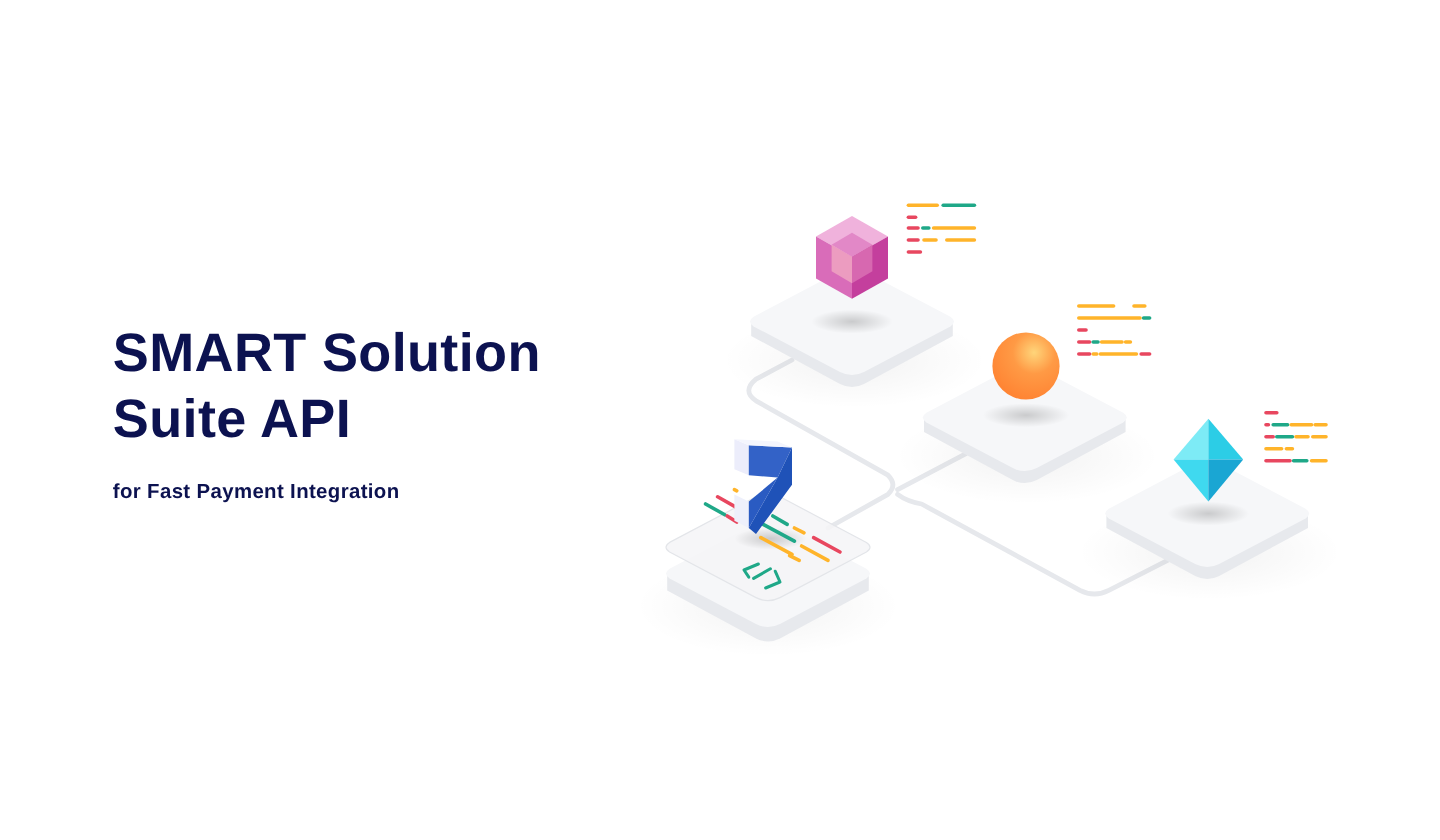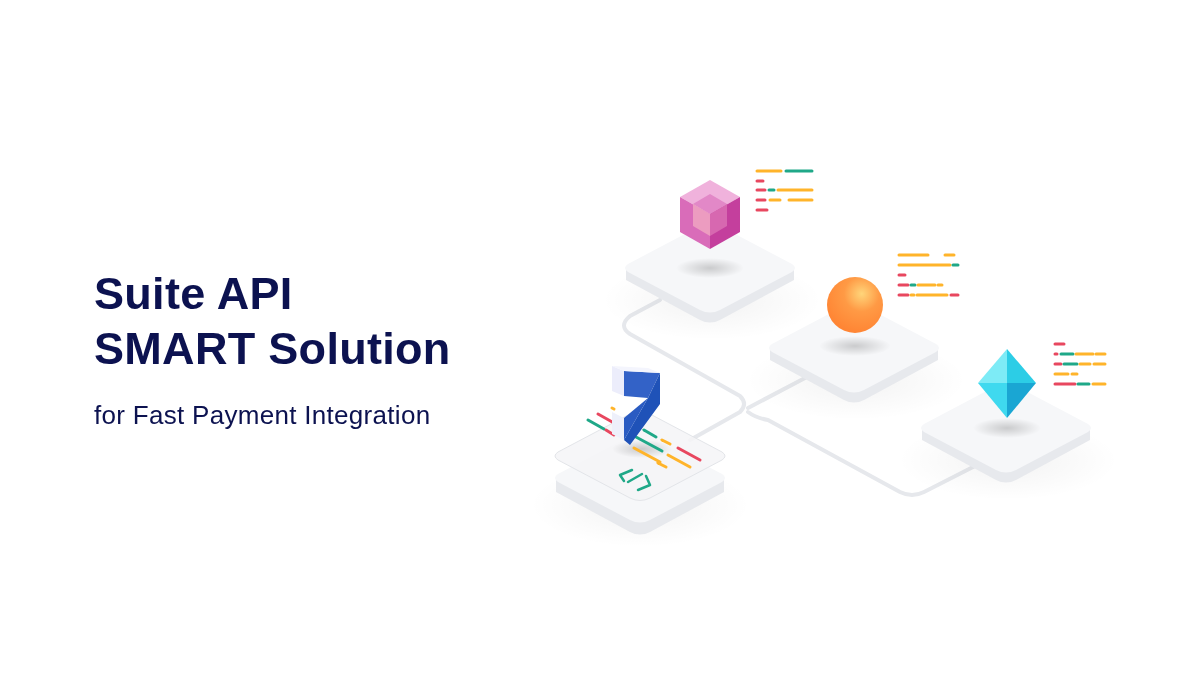--- a/index.html
+++ b/index.html
@@ -1,31 +1,31 @@
 <!DOCTYPE html>
 <html><head>
   <meta charset="utf-8">
   <style>
     * { margin: 0; padding: 0; box-sizing: border-box; }
     html, body { width: 1200px; height: 700px; background: #ffffff; overflow: hidden; }
     body { position: relative; font-family: "Liberation Sans", sans-serif; }
 
     .hero-text { position: absolute; left: 94px; top: 266px; color: #0c1250; }
     .hero-title { font-size: 45px; font-weight: 700; line-height: 55px; letter-spacing: 0.3px; }
-    .hero-subtitle { font-size: 26px; font-weight: 400; margin-top: 24px; letter-spacing: 0.3px; }
+    .hero-subtitle { font-size: 17px; font-weight: 700; margin-top: 24px; letter-spacing: 0.3px; }
 
     .illustration { position: absolute; left: 0; top: 0; width: 1200px; height: 700px; }
   </style>
 </head>
 <body>
 
 <div class="hero-text">
   <div class="hero-title">
+    <div>SMART Solution</div>
     <div>Suite API</div>
-    <div>SMART Solution</div>
   </div>
   <div class="hero-subtitle">for Fast Payment Integration</div>
 </div>
 
 <svg class="illustration" viewBox="0 0 1200 700" xmlns="http://www.w3.org/2000/svg">
   <defs>
     <radialGradient id="shadowG" cx="50%" cy="50%" r="50%">
       <stop offset="0%" stop-color="#000" stop-opacity="0.18"></stop>
       <stop offset="100%" stop-color="#000" stop-opacity="0"></stop>
     </radialGradient>

